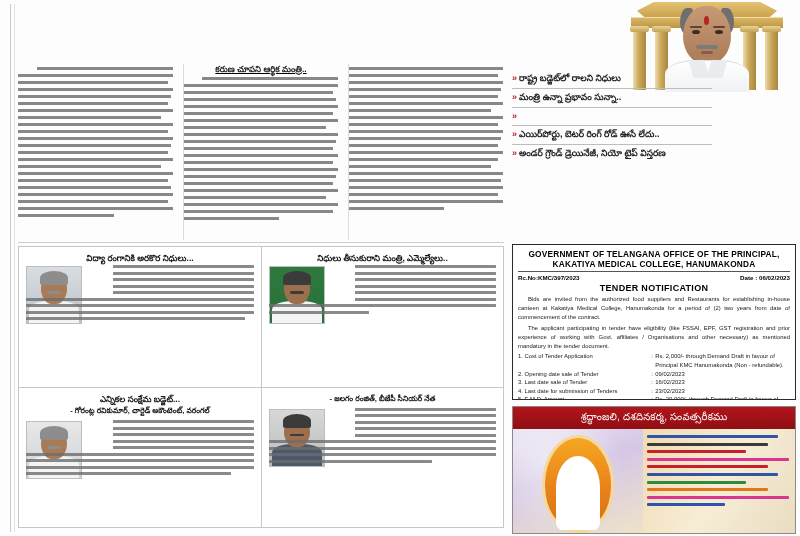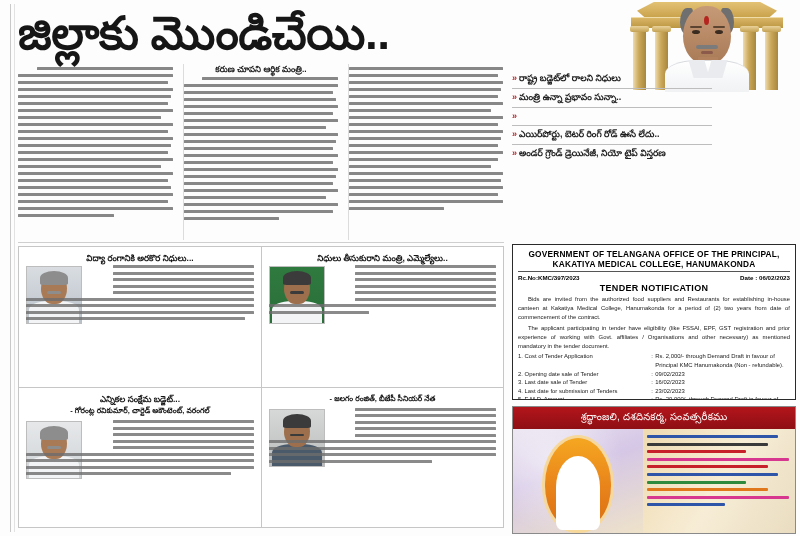--- a/index.html
+++ b/index.html
@@ -158,21 +158,21 @@
   
   .article {
     position: absolute; left: 18px; top: 64px;
     width: 486px; height: 176px;
     display: flex; gap: 10px;
   }
   .col {
     width: 155px;
     position: relative;
   }
-  .col + .col { border-left: 1px solid #dcdcdc; padding-left: 0; }
+  .col + .col { border-left: 1px solid #dcdcdc; padding-left: 0; text-decoration: underline; }
   .colhead {
     font-size: 8.5px; font-weight: bold; color: #1b1b1b;
     text-align: center; margin-bottom: 3px; line-height: 1.2;
   }
   .body-lines { width: 100%; }
   .ln {
     height: 3.1px;
     background: #6d6d6d;
     margin-bottom: 3.9px;
     border-radius: 0.5px;
@@ -394,23 +394,20 @@
   }
 </style>
 </head>
 <body>
 
 <div class="page">
 
   <div class="left-rule"></div>
   <div class="left-rule2"></div>
 
-  <div class="headline-wrap">
-    <div class="headline">జిల్లాకు మొండిచేయి..</div>
-  </div>
 
   <div class="hero">
     <div class="temple">
       <div class="roof"></div>
       <div class="band"></div>
       <div class="pillar" style="left:10px"></div>
         <div class="cap" style="left:7px"></div>
       <div class="pillar" style="left:32px"></div>
         <div class="cap" style="left:29px"></div>
       <div class="pillar" style="left:120px"></div>

